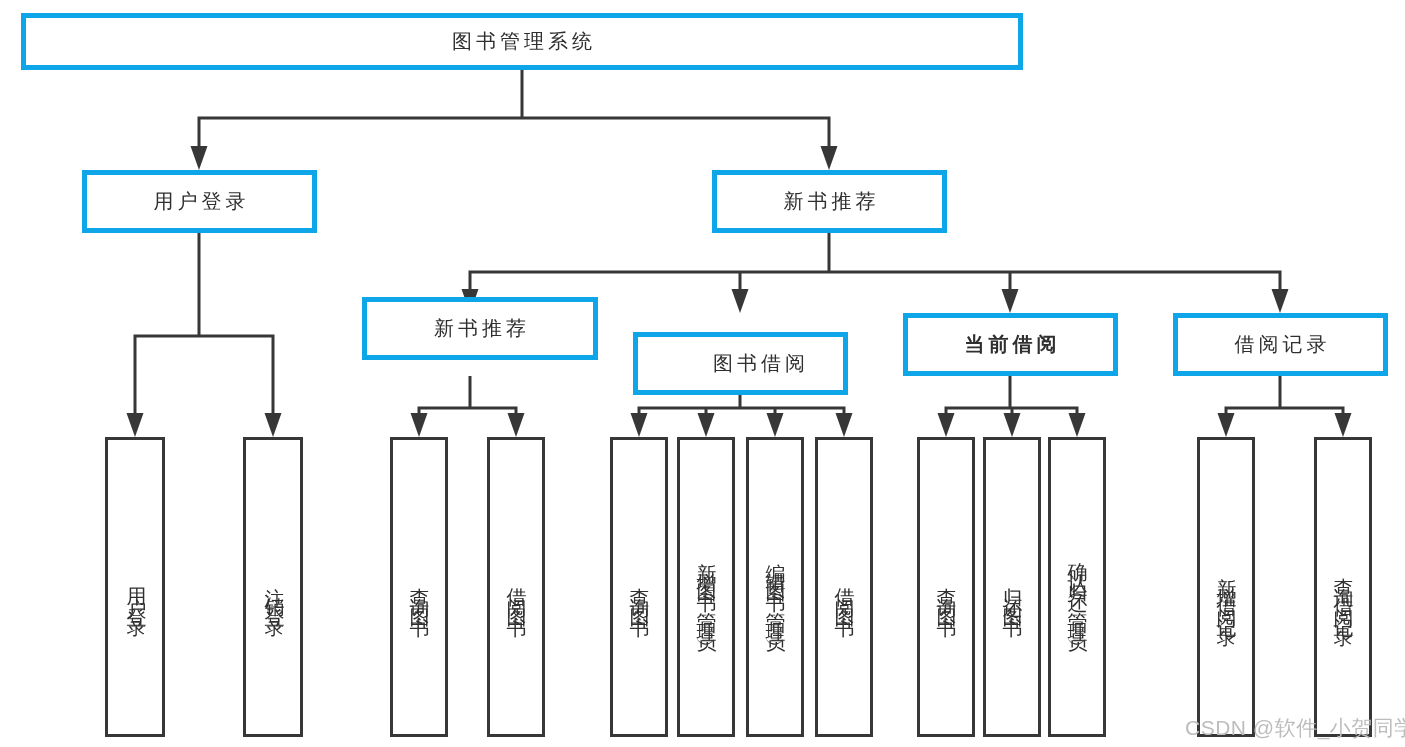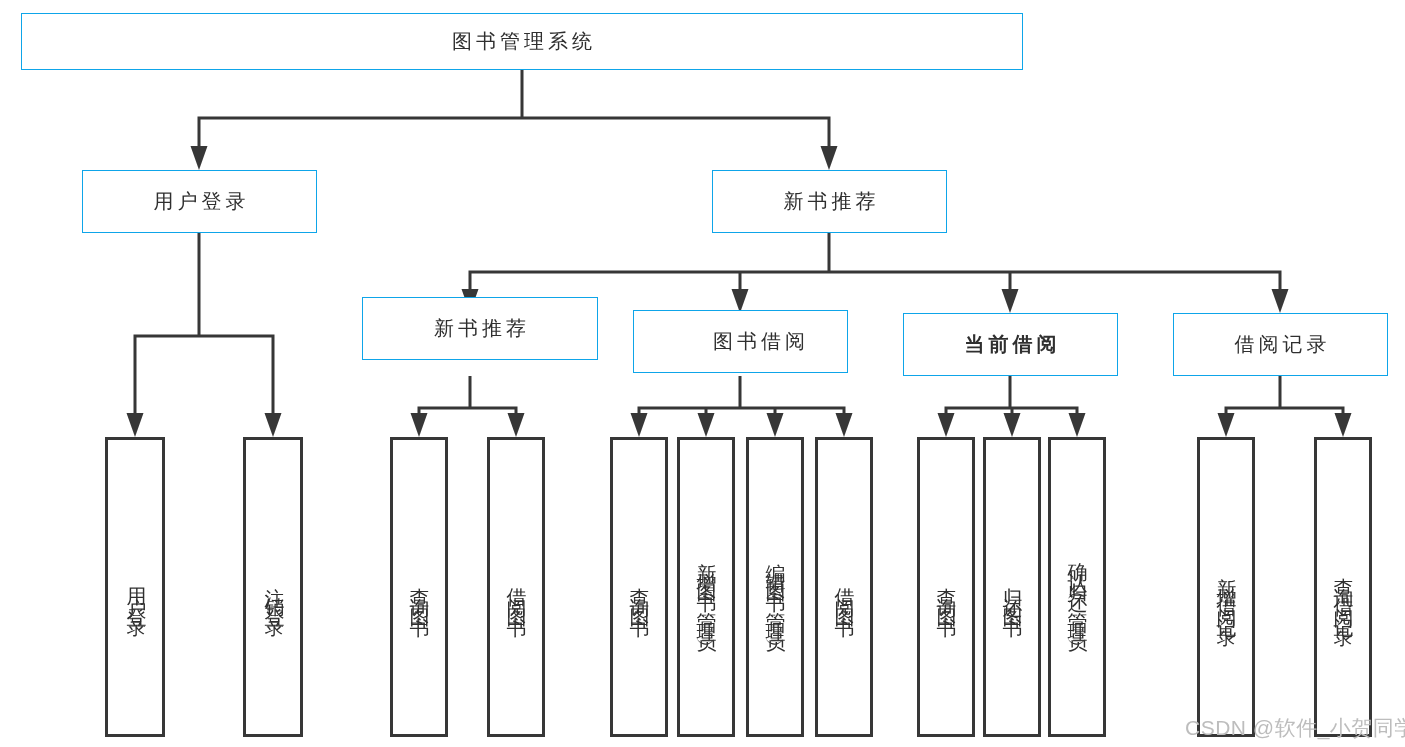--- a/index.html
+++ b/index.html
@@ -18,21 +18,21 @@
   #wires {
     position: absolute;
     left: 0; top: 0;
     width: 1405px; height: 747px;
     z-index: 0;
   }
   .node {
     position: absolute;
     box-sizing: border-box;
     background: #ffffff;
-    border: 1px solid #0ea5e9;
+    border: 5px solid #0ea5e9;
     display: flex;
     align-items: center;
     justify-content: center;
     font-size: 20px;
     color: #2f2f2f;
     letter-spacing: 4px;
     text-indent: 4px;
     z-index: 1;
     white-space: nowrap;
   }
@@ -120,21 +120,21 @@
       <polygon points="1334.5,413 1351.5,413 1343,437"></polygon>
     </g>
   </svg>
 
   <div class="node" style="left:21px; top:13px; width:1002px; height:57px;">图书管理系统</div>
 
   <div class="node" style="left:82px; top:170px; width:235px; height:63px;">用户登录</div>
   <div class="node" style="left:712px; top:170px; width:235px; height:63px;">新书推荐</div>
 
   <div class="node" style="left:362px; top:297px; width:236px; height:63px;">新书推荐</div>
-  <div class="node" style="left:633px; top:310px; width:215px; height:63px;padding-left:37px;">图书借阅</div>
+  <div class="node" style="left:633px; top:332px; width:215px; height:63px;padding-left:37px;">图书借阅</div>
   <div class="node" style="left:903px; top:313px; width:215px; height:63px;font-weight:bold;">当前借阅</div>
   <div class="node" style="left:1173px; top:313px; width:215px; height:63px;">借阅记录</div>
 
   <div class="leaf wide" style="left:105px;">用户登录</div>
   <div class="leaf wide" style="left:243px;">注销登录</div>
 
   <div class="leaf" style="left:390px;">查询图书</div>
   <div class="leaf" style="left:487px;">借阅图书</div>
 
   <div class="leaf" style="left:610px;">查询图书</div>

